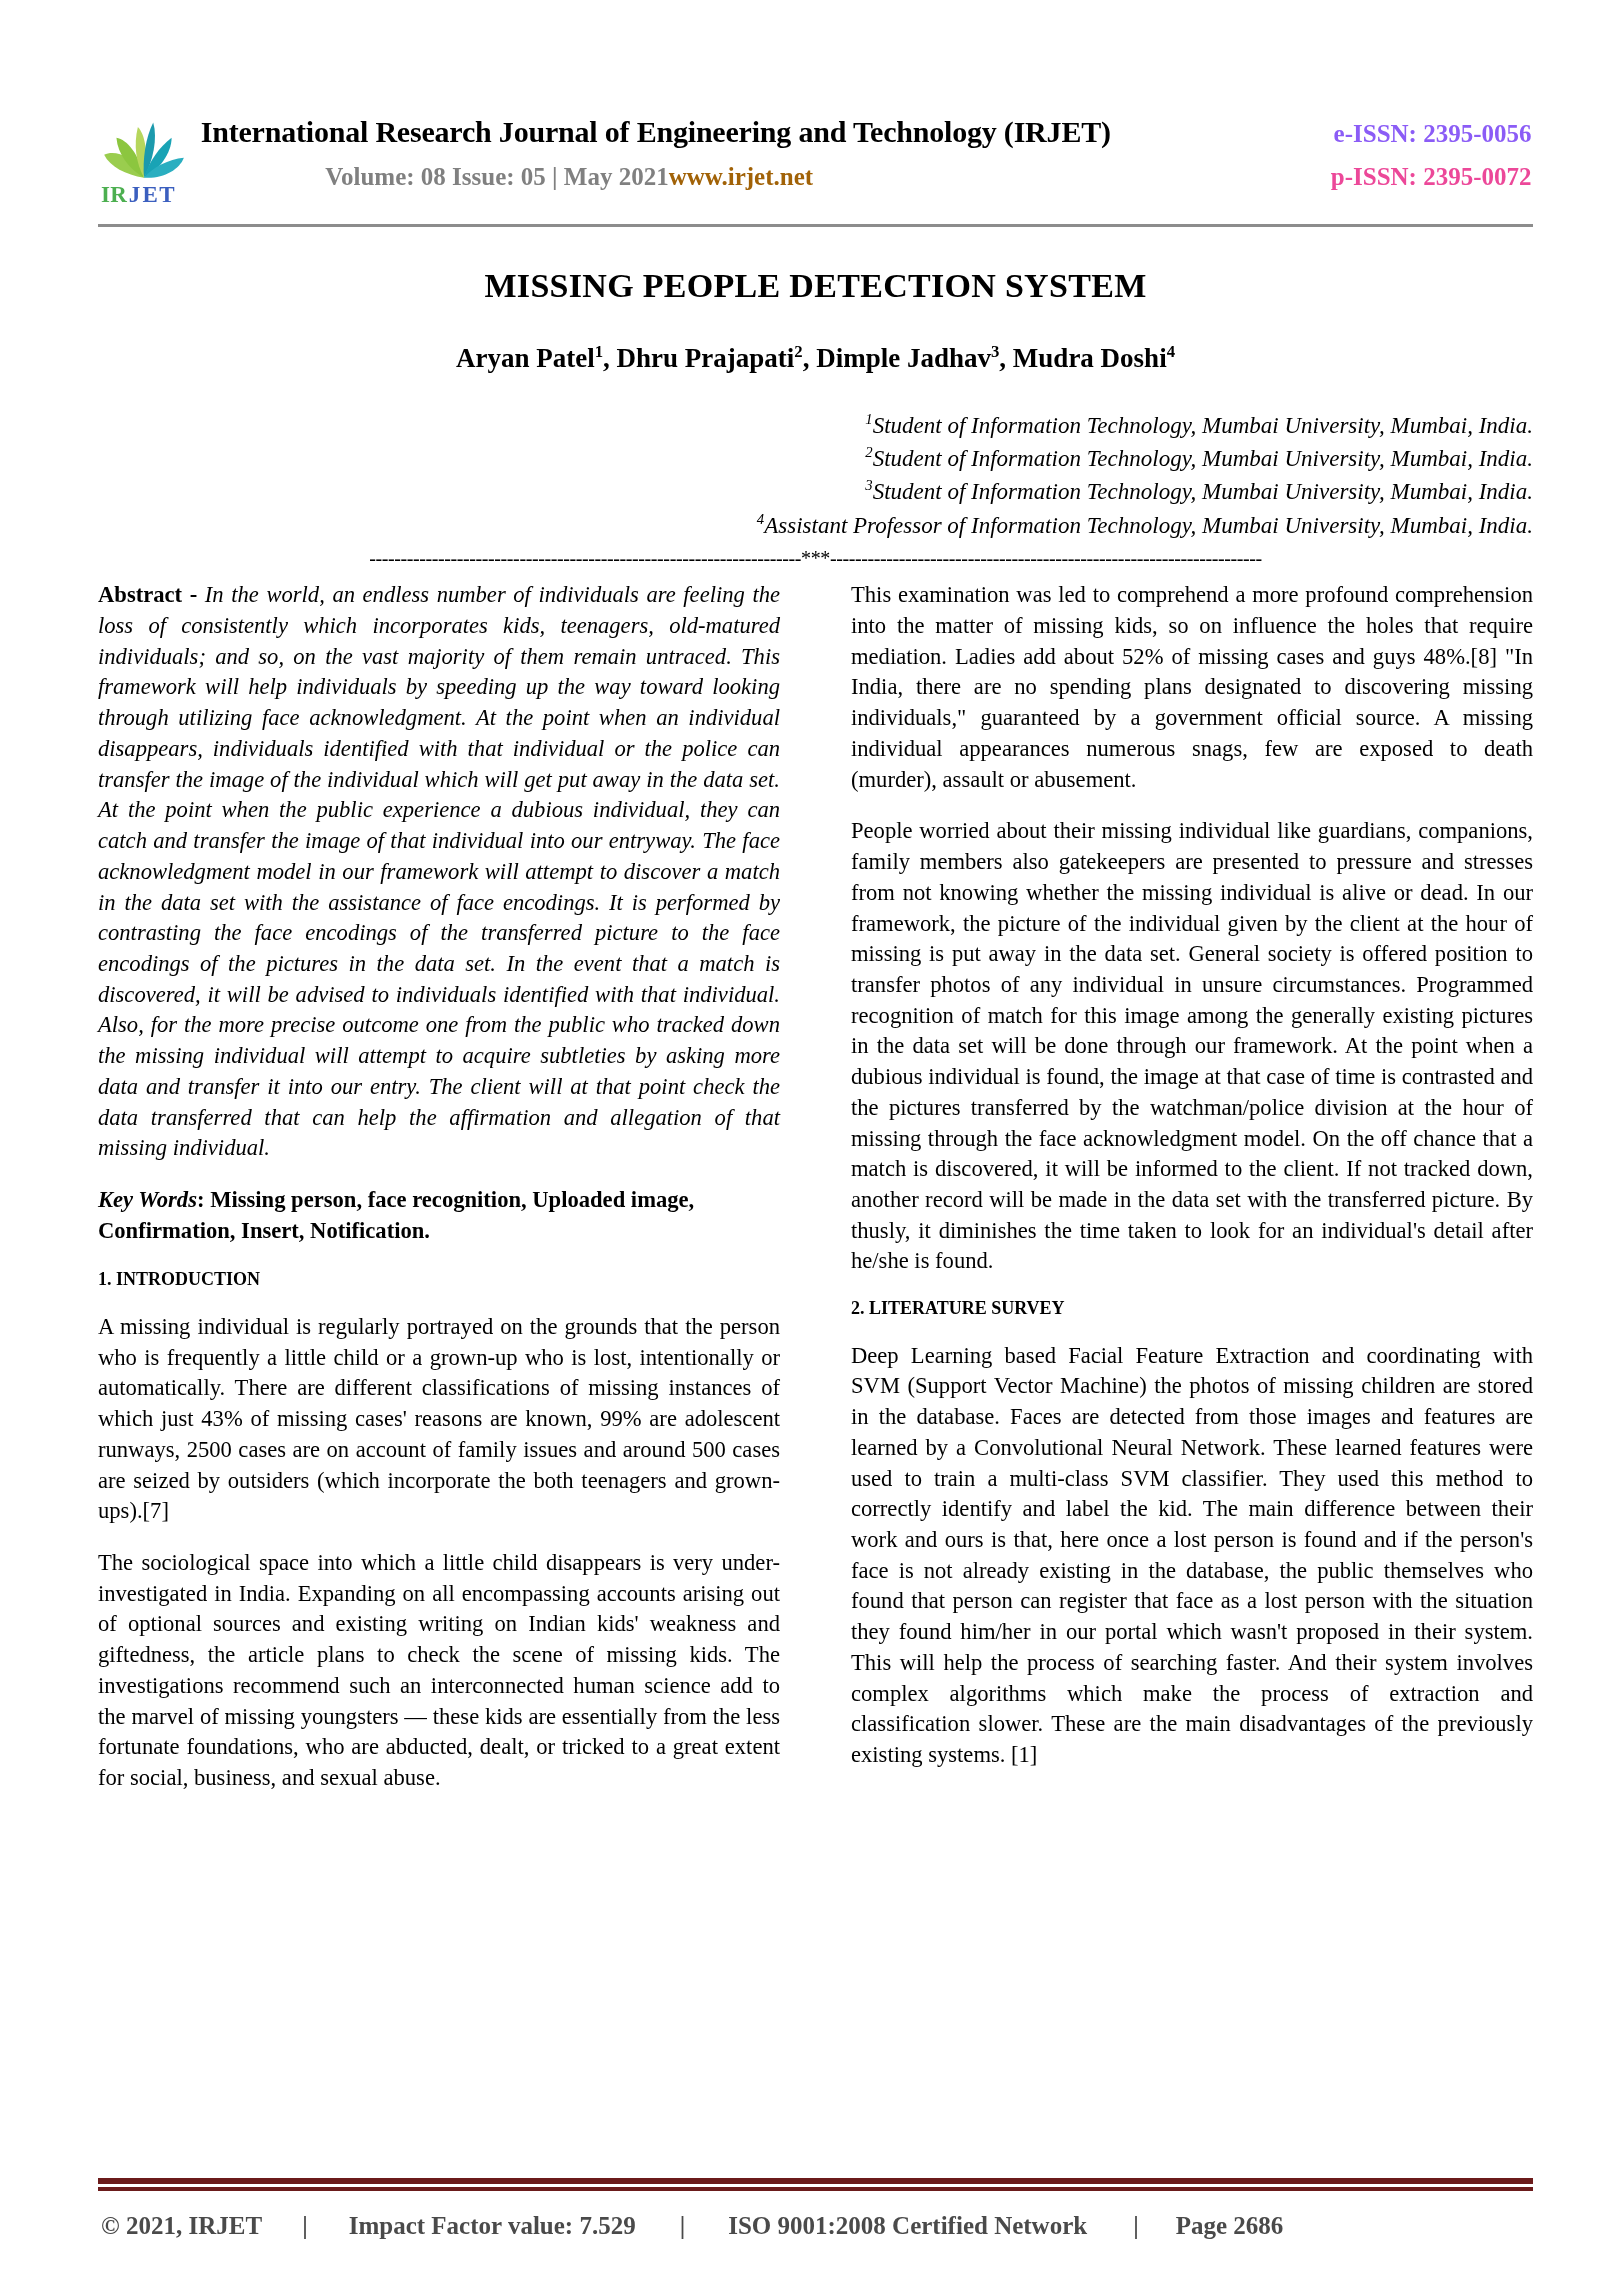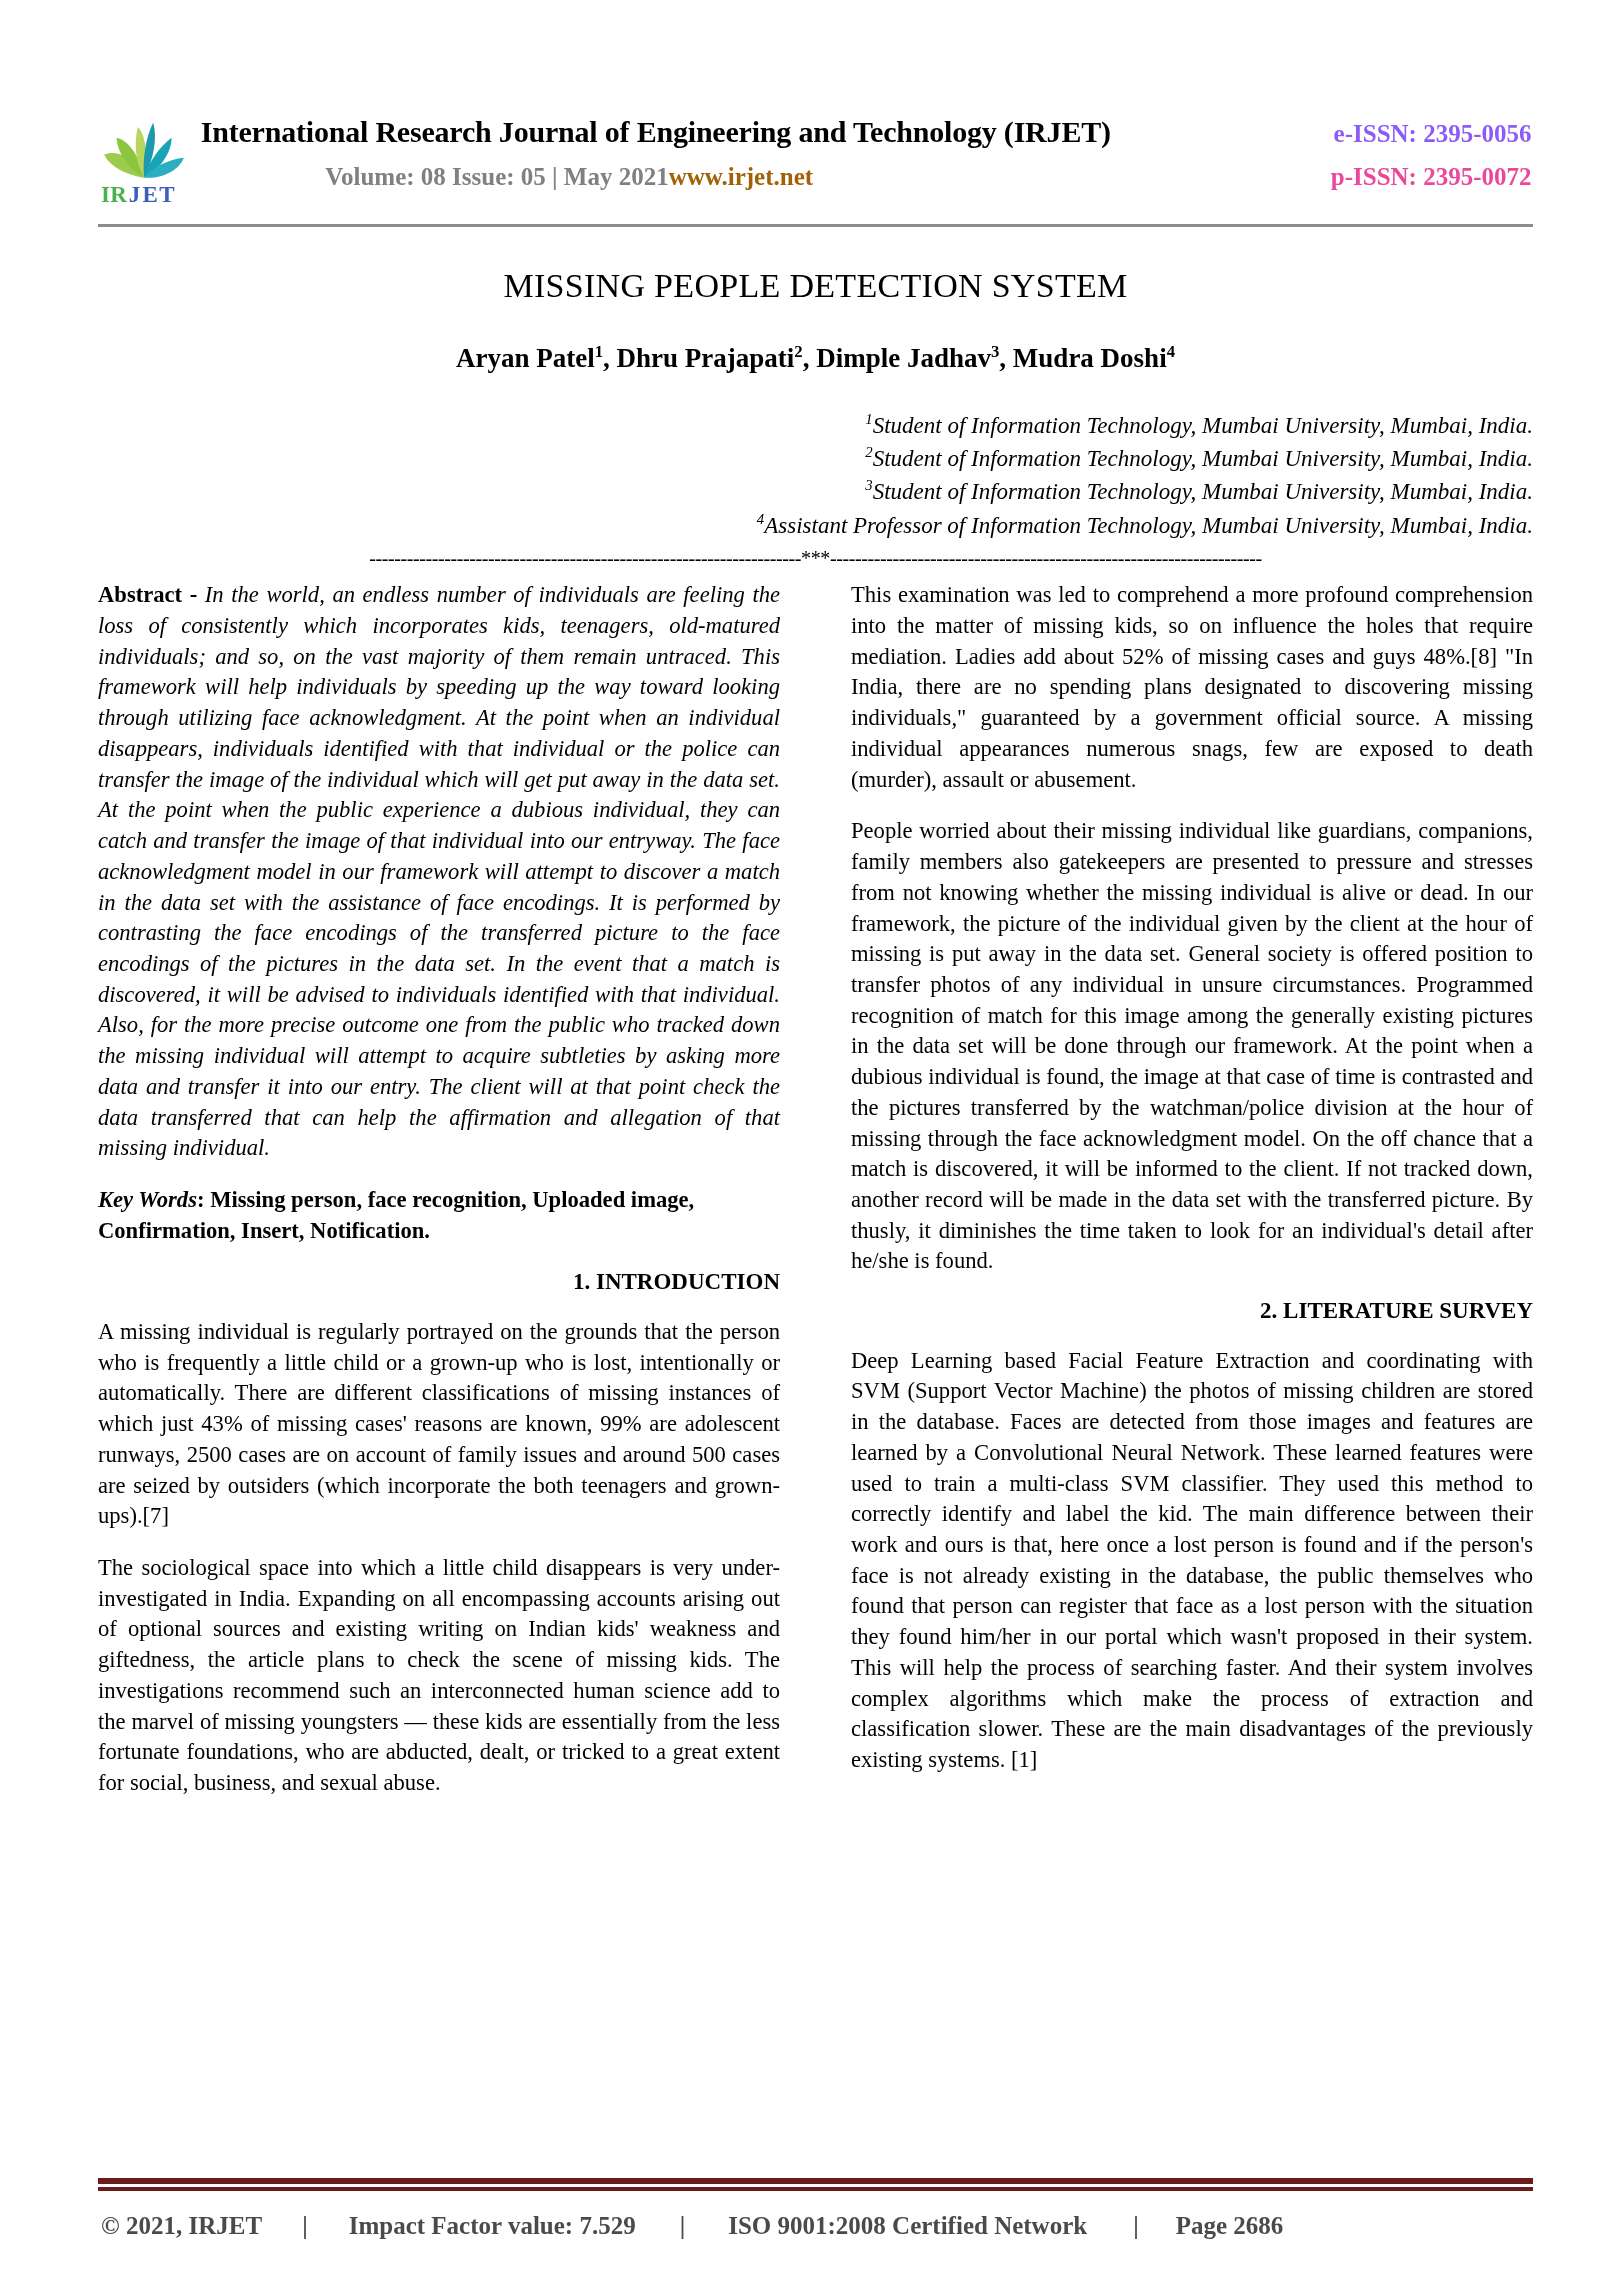--- a/index.html
+++ b/index.html
@@ -108,21 +108,21 @@
     margin-top: 7.7px;
     height: 3.1px;
     background: #8c8c8c;
     width: 1435px;
   }
 
   
   .doc-title {
     text-align: center;
     font-family: "Liberation Serif", "DejaVu Serif", serif;
-    font-weight: normal;
+    font-weight: bold;
     font-size: 34px;
     letter-spacing: 0.3px;
     margin-top: 40px;
   }
   .authors {
     text-align: center;
     font-family: "Liberation Serif", "DejaVu Serif", serif;
     font-weight: bold;
     font-size: 27px;
     margin-top: 37px;
@@ -183,24 +183,24 @@
     font-size: 22.6px;
     line-height: 1.36;
     font-weight: bold;
     margin: 0 0 23px 0;
     text-align: left;
   }
   p.keywords .kw-lead { font-style: italic; font-weight: bold; }
 
   h2.section {
     font-family: "Liberation Serif", "DejaVu Serif", serif;
-    font-size: 23px;
+    font-size: 18px;
     font-weight: bold;
     margin: 0 0 21.5px 0;
-    text-align: right;
+    text-align: left;
   }
 
   
   .footer-wrap {
     position: absolute;
     left: 98px;
     bottom: 55px;
     width: 1435px;
   }
   .foot-rule-thick {

